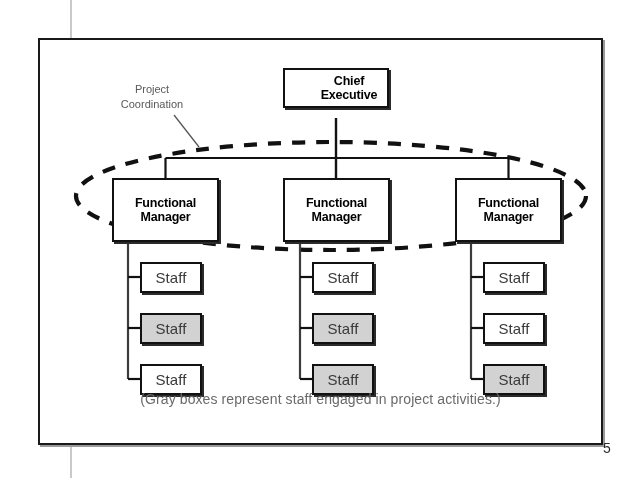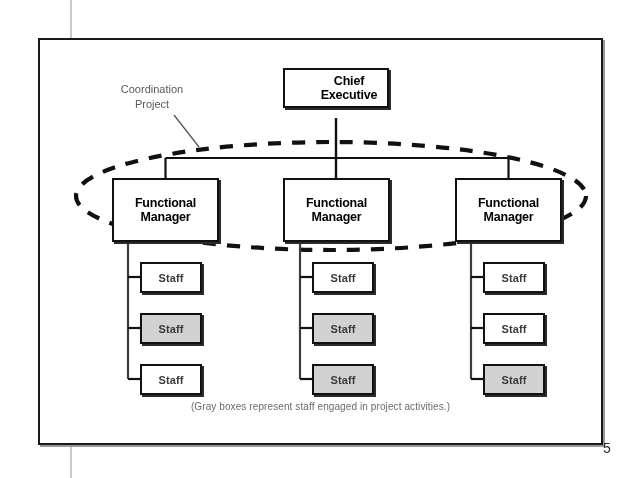--- a/index.html
+++ b/index.html
@@ -89,22 +89,22 @@
   }
 
   .node-label {
     font-size: 12.5px;
     font-weight: bold;
     color: #000000;
     line-height: 1.12;
     letter-spacing: -0.2px;
   }
   .staff-label {
-    font-size: 11px;
-    font-weight: bold;
+    font-size: 15px;
+    font-weight: normal;
     color: #3a3a3a;
     letter-spacing: 0.1px;
   }
 
   
   #project-coordination-label {
     position: absolute;
     left: 92px;
     top: 82px;
     width: 120px;
@@ -112,24 +112,24 @@
     font-size: 11px;
     color: #595959;
     line-height: 1.32;
     z-index: 6;
   }
 
   
   #figure-caption {
     position: absolute;
     left: 38px;
-    top: 401px;
+    top: 391px;
     width: 565px;
     text-align: center;
-    font-size: 10px;
+    font-size: 14px;
     color: #6a6a6a;
     letter-spacing: 0.1px;
     z-index: 6;
   }
 
   
   #page-number {
     position: absolute;
     left: 592px;
     top: 440px;
@@ -169,22 +169,22 @@
   <line x1="300" y1="328" x2="312" y2="328" stroke="#111111" stroke-width="2.2"></line>
   <line x1="300" y1="379" x2="312" y2="379" stroke="#111111" stroke-width="2.2"></line>
 
   <line x1="471" y1="228" x2="471" y2="379" stroke="#3c3c3c" stroke-width="2.2"></line>
   <line x1="471" y1="277" x2="483" y2="277" stroke="#111111" stroke-width="2.2"></line>
   <line x1="471" y1="328" x2="483" y2="328" stroke="#111111" stroke-width="2.2"></line>
   <line x1="471" y1="379" x2="483" y2="379" stroke="#111111" stroke-width="2.2"></line>
 </svg>
 
 <div id="project-coordination-label">
+  <div>Project</div>
   <div>Coordination</div>
-  <div>Project</div>
 </div>
 
 <div class="node-box exec-box">
   <div class="node-label">
     <div>Chief</div>
     <div>Executive</div>
   </div>
 </div>
 
 <div class="node-box manager-box" id="manager-box-0">

